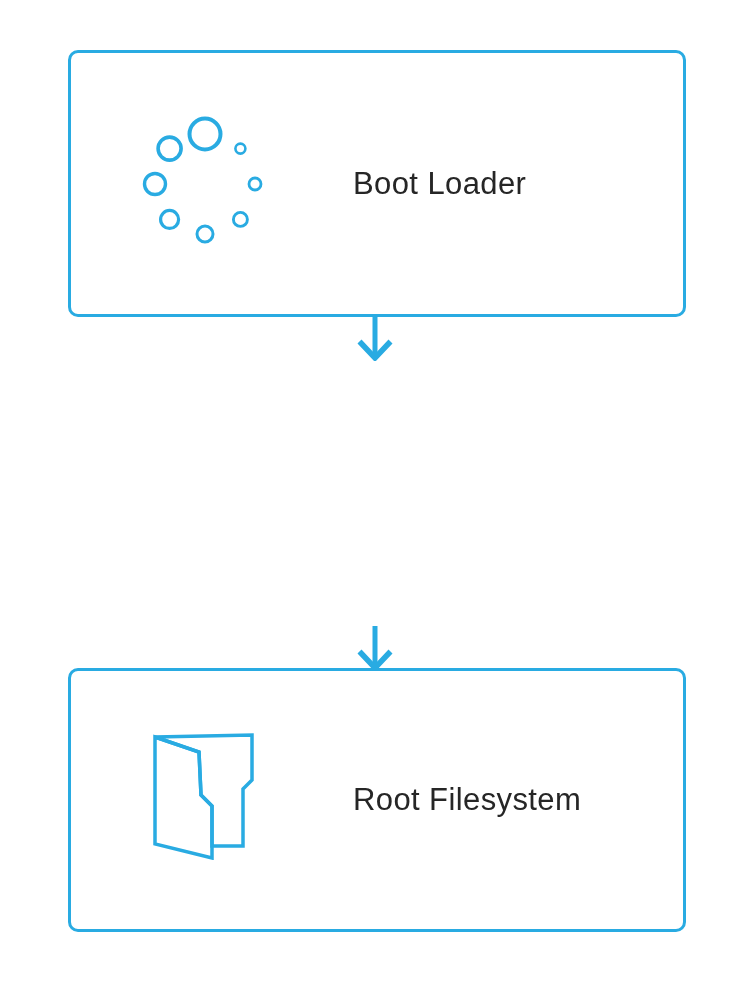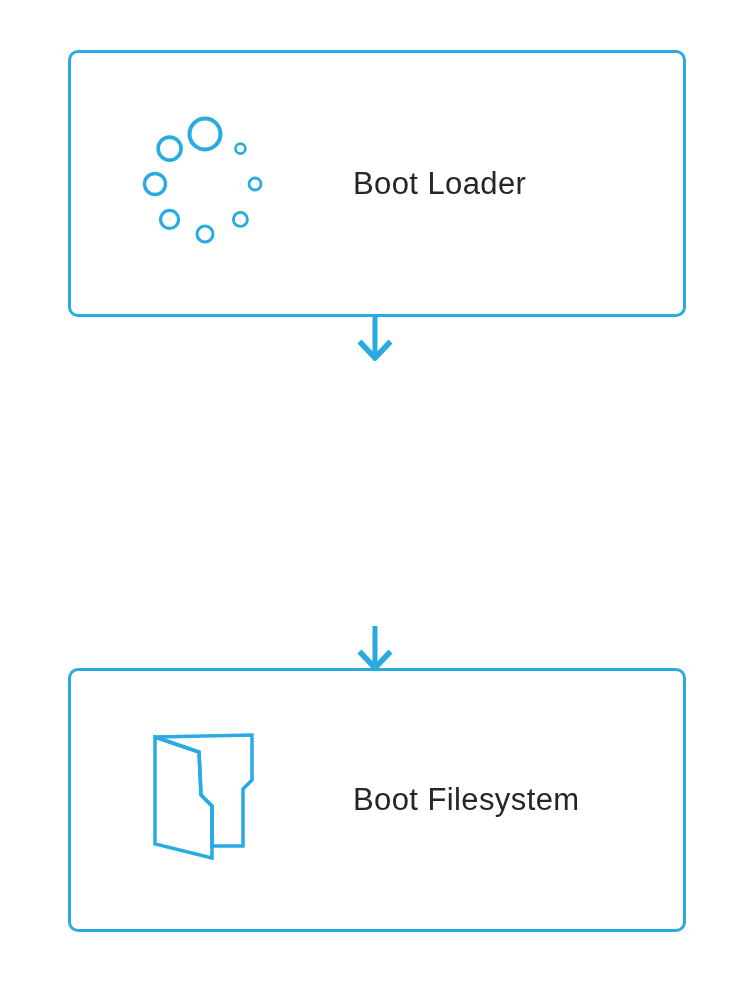--- a/index.html
+++ b/index.html
@@ -73,16 +73,16 @@
   <svg class="flow-arrow" id="arrow-2" width="38" height="45" viewBox="0 0 38 45" aria-hidden="true">
     <line class="stroke" x1="19" y1="0" x2="19" y2="40" stroke-width="5"></line>
     <polyline class="stroke" points="3.5,25.5 19,42 34.5,25.5" stroke-width="5.5"></polyline>
   </svg>
 
   <div class="flow-box" id="box-root-filesystem">
     <svg class="node-icon" id="folder-svg" width="101" height="127" viewBox="0 0 101 127" aria-hidden="true">
       <path class="stroke" stroke-width="3.5" d="M2,4 L99,2 L99,47 L90,56 L90,113 L59,113 L59,73 L48,62 L46,19 Z"></path>
       <path class="stroke" stroke-width="3.5" d="M2,4 L46,19 L48,62 L59,73 L59,125 L2,111 Z"></path>
     </svg>
-    <div class="node-label">Boot Filesystem</div>
+    <div class="node-label">Root Filesystem</div>
   </div>
 
 </div>
 
 </body></html>

